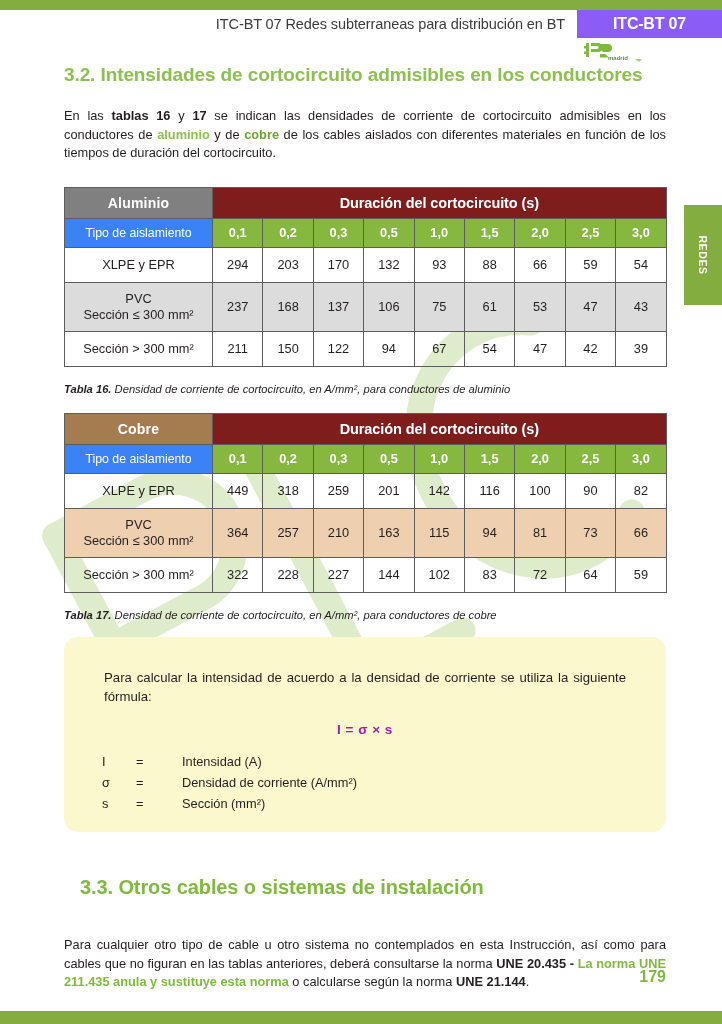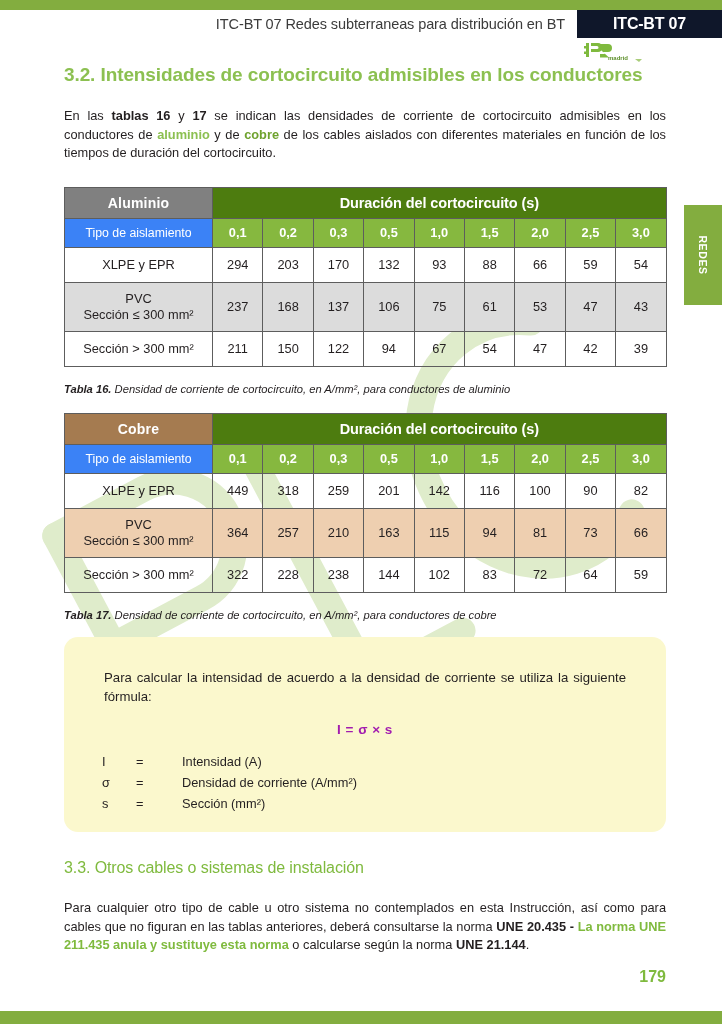--- a/index.html
+++ b/index.html
@@ -59,21 +59,21 @@
     box-sizing: border-box;
     font-size: 14.5px;
     color: #3b3b3b;
     letter-spacing: -0.1px;
     white-space: nowrap;
   }
   .header-tab {
     position: absolute;
     left: 577px; top: 0;
     width: 145px; height: 28px;
-    background: #0f172a;
+    background: #8b5cf6;
     color: #ffffff;
     font-size: 16px;
     font-weight: bold;
     line-height: 28px;
     text-align: center;
     letter-spacing: -0.2px;
   }
 
   
   .logo {
@@ -118,23 +118,23 @@
     margin: 0;
     font-size: 19px;
     font-weight: bold;
     color: #8cc051;
     line-height: 1.33;
     text-align: justify;
     text-align-last: left;
     letter-spacing: -0.1px;
   }
   h2.section-title-33 {
-    margin: 0;
-    font-size: 16px;
-    font-weight: normal;
+    margin: 16px;
+    font-size: 20px;
+    font-weight: bold;
     color: #7fba3e;
     line-height: 1.3;
     letter-spacing: -0.1px;
   }
 
   p.body-text {
     margin: 0;
     font-size: 12.8px;
     color: #231f20;
     line-height: 1.45;
@@ -162,21 +162,21 @@
   .th-metal {
     background: #808080;
     color: #ffffff;
     font-size: 14px;
     font-weight: bold;
     height: 30px;
     letter-spacing: 0.2px;
   }
   .th-metal.copper { background: #a57b50; }
   .th-duration {
-    background: #4d7c0f;
+    background: #7f1d1d;
     color: #ffffff;
     font-size: 14.5px;
     font-weight: bold;
     height: 30px;
     letter-spacing: -0.1px;
     margin-top: 40px;
   }
   .th-isolation {
     background: #3b82f6;
     color: #ffffff;
@@ -436,21 +436,21 @@
         <td class="cell-val">115</td>
         <td class="cell-val">94</td>
         <td class="cell-val">81</td>
         <td class="cell-val">73</td>
         <td class="cell-val">66</td>
       </tr>
       <tr>
         <td class="cell-label">Sección &gt; 300 mm²</td>
         <td class="cell-val">322</td>
         <td class="cell-val">228</td>
-        <td class="cell-val">238</td>
+        <td class="cell-val">227</td>
         <td class="cell-val">144</td>
         <td class="cell-val">102</td>
         <td class="cell-val">83</td>
         <td class="cell-val">72</td>
         <td class="cell-val">64</td>
         <td class="cell-val">59</td>
       </tr>
     </tbody>
   </table>
 

